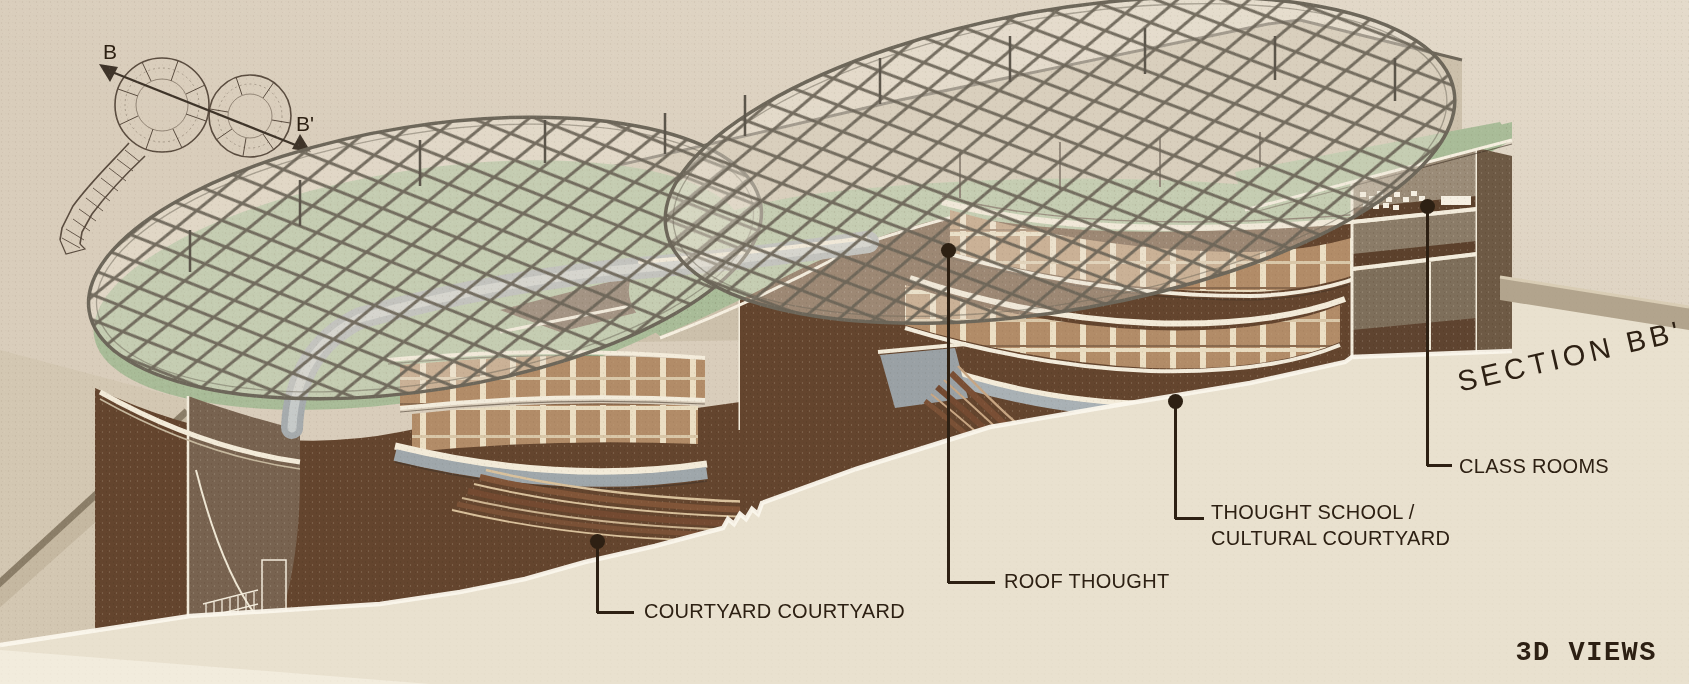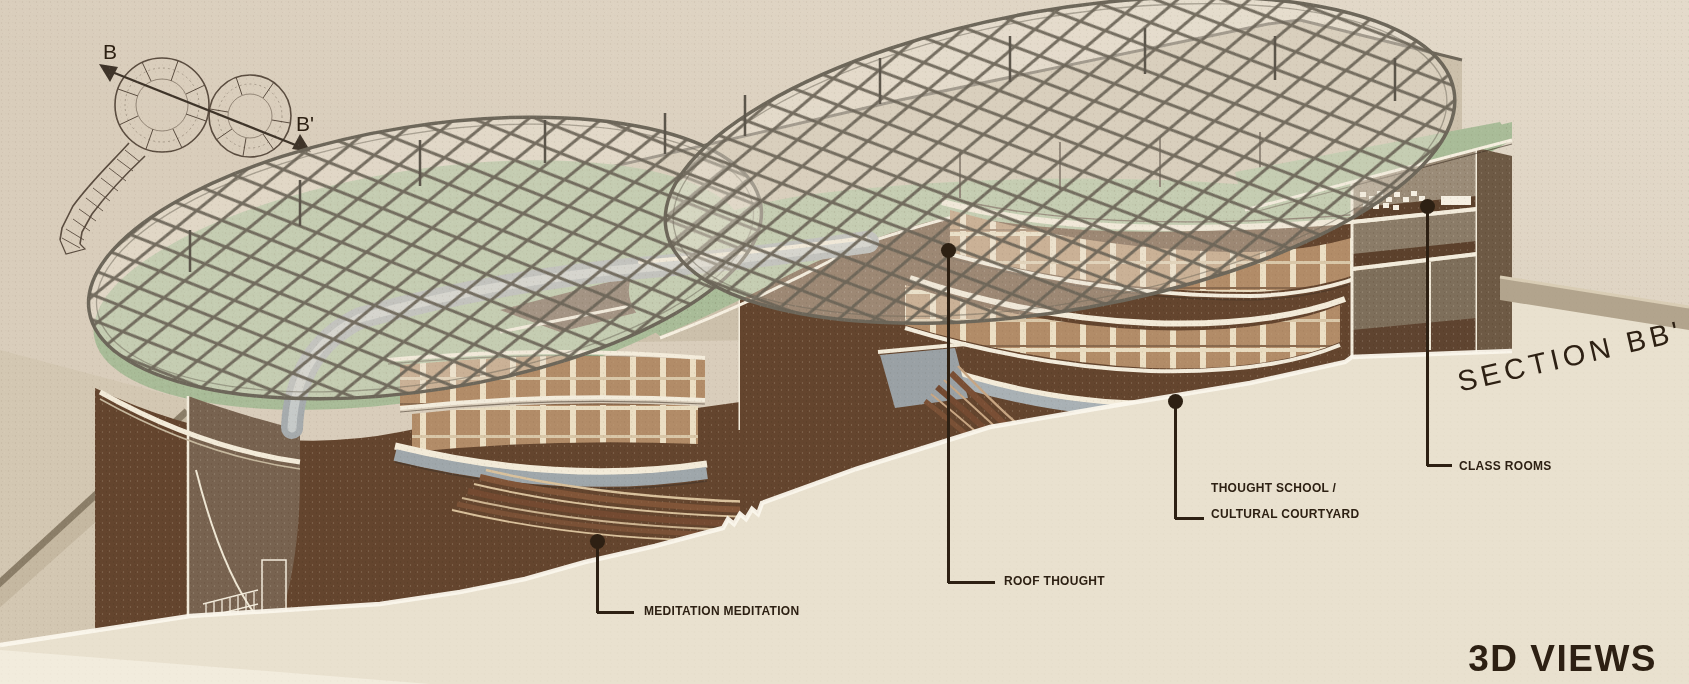--- a/index.html
+++ b/index.html
@@ -3,30 +3,30 @@
 <meta charset="utf-8">
 <style>
   :root{
     --paper:#d9cdbb; --ground:#e9e1cf; --ground_bright:#f2ecdd;
     --roof_green:#a9bc98; --cut_brown:#64452e; --ink:#2d2013;
   }
   html,body{margin:0;padding:0;background:#bdb2a0;}
   #sheet{position:relative;width:1689px;height:684px;overflow:hidden;
          background:var(--paper);font-family:"Liberation Sans",sans-serif;}
   #art{position:absolute;left:0;top:0;}
-  .callout-label{position:absolute;font-weight:bold;font-size:12px;line-height:26px;
+  .callout-label{position:absolute;font-weight:normal;font-size:20px;line-height:26px;
       letter-spacing:.3px;color:var(--ink);white-space:pre-line;}
   .dot{position:absolute;width:15px;height:15px;border-radius:50%;background:var(--ink);}
   .vline{position:absolute;width:3px;background:var(--ink);}
   .hline{position:absolute;height:3px;background:var(--ink);}
   .plan-marker{position:absolute;font-size:21px;font-weight:400;color:var(--ink);}
   #section-title{position:absolute;left:1458px;top:366px;font-size:29px;letter-spacing:4.5px;
       color:var(--ink);transform:rotate(-13deg);transform-origin:left center;font-weight:400;}
-  #view-title{position:absolute;right:32px;top:638px;font-size:37px;font-weight:bold;
-      letter-spacing:1.5px;color:var(--ink);}
+  #view-title{position:absolute;right:32px;top:638px;font-size:27px;font-weight:bold;
+      letter-spacing:1.5px;color:var(--ink);font-family:Liberation Mono, monospace;}
 </style>
 </head>
 <body>
 
 <div id="sheet">
 
 <svg id="art" width="1689" height="684" viewBox="0 0 1689 684">
   <defs>
     <pattern id="speck" width="7" height="7" patternUnits="userSpaceOnUse">
       <circle cx="1.5" cy="2" r="0.8" fill="rgba(60,35,15,0.28)"></circle>
@@ -250,35 +250,35 @@
   </g>
 </svg>
 
 <div class="plan-marker" style="left:103px;top:40px;">B</div>
 <div class="plan-marker" style="left:296px;top:112px;">B'</div>
 
 <div>
   <div class="dot" style="left:589.5px;top:533.5px;"></div>
   <div class="vline" style="left:595.5px;top:548px;height:65px;"></div>
   <div class="hline" style="left:597px;top:610.5px;width:37px;"></div>
-  <div class="callout-label" style="left:644px;top:598px;">MEDITATION MEDITATION</div>
+  <div class="callout-label" style="left:644px;top:598px;">COURTYARD COURTYARD</div>
 </div>
 
 <div>
   <div class="dot" style="left:940.5px;top:242.5px;"></div>
   <div class="vline" style="left:946.5px;top:257px;height:326px;"></div>
   <div class="hline" style="left:948px;top:580.5px;width:47px;"></div>
   <div class="callout-label" style="left:1004px;top:568px;">ROOF THOUGHT</div>
 </div>
 
 <div>
   <div class="dot" style="left:1167.5px;top:393.5px;"></div>
   <div class="vline" style="left:1173.5px;top:408px;height:111px;"></div>
   <div class="hline" style="left:1175px;top:516.5px;width:29px;"></div>
-  <div class="callout-label" style="left:1211px;top:475px;">THOUGHT SCHOOL /
+  <div class="callout-label" style="left:1211px;top:499px;">THOUGHT SCHOOL /
 CULTURAL COURTYARD</div>
 </div>
 
 <div>
   <div class="dot" style="left:1419.5px;top:198.5px;"></div>
   <div class="vline" style="left:1425.5px;top:213px;height:253px;"></div>
   <div class="hline" style="left:1427px;top:463.5px;width:25px;"></div>
   <div class="callout-label" style="left:1459px;top:453px;">CLASS ROOMS</div>
 </div>
 

